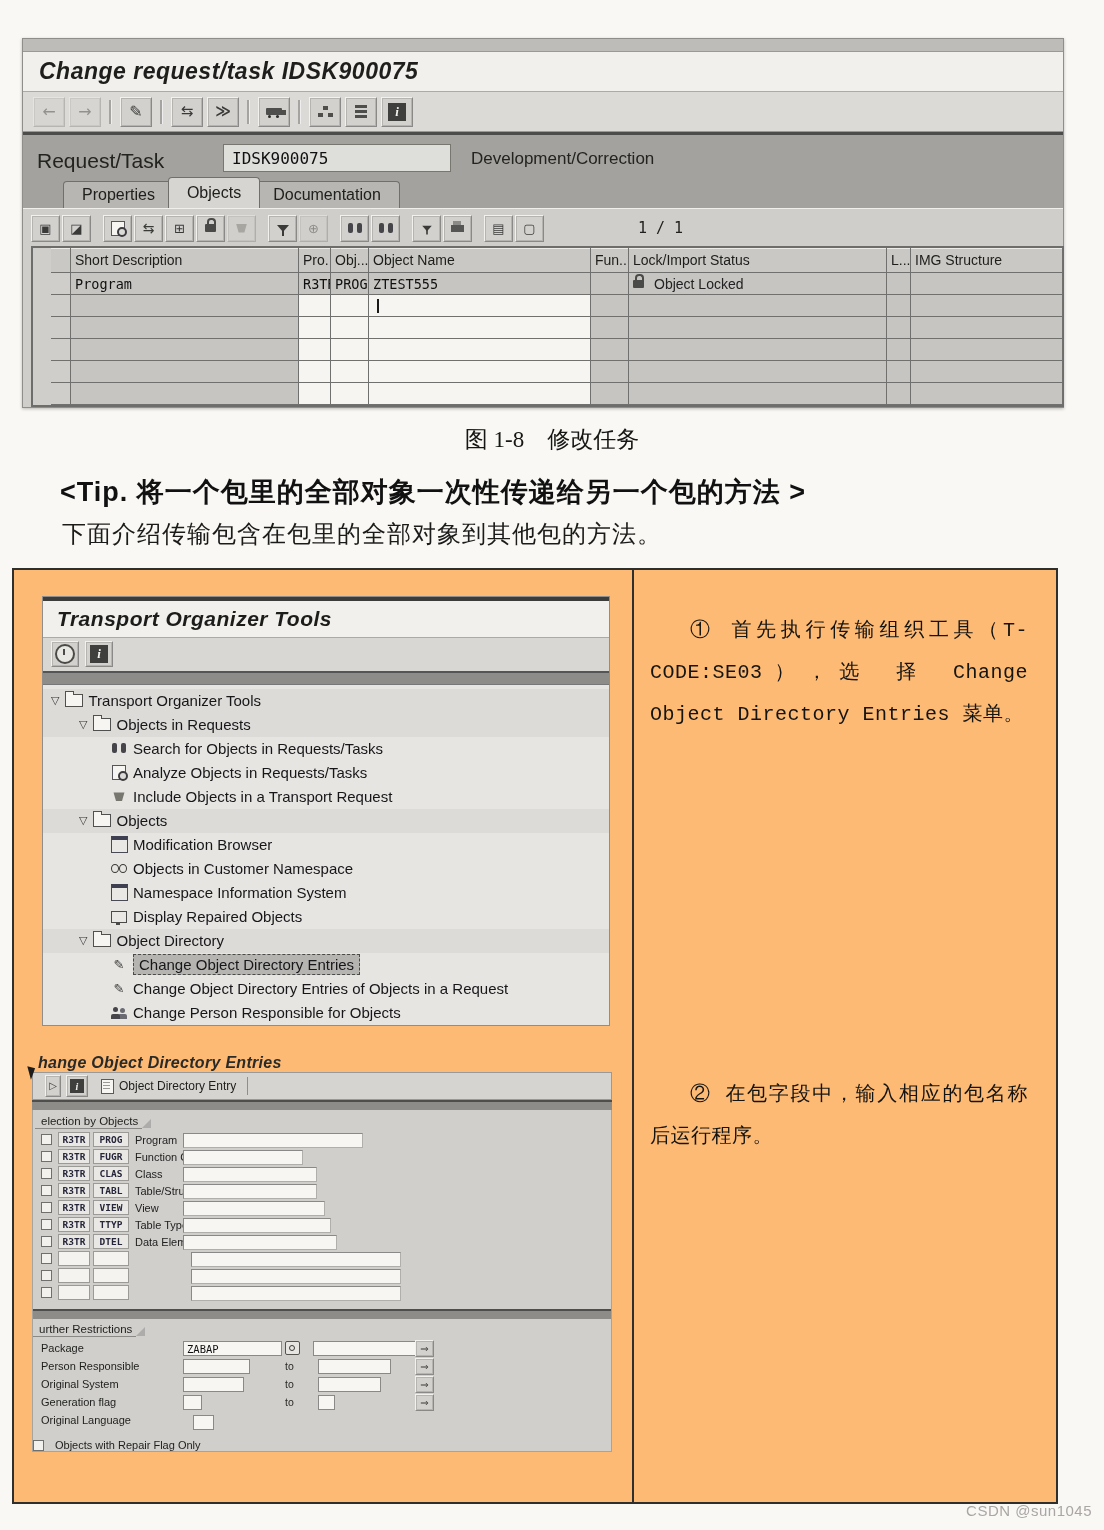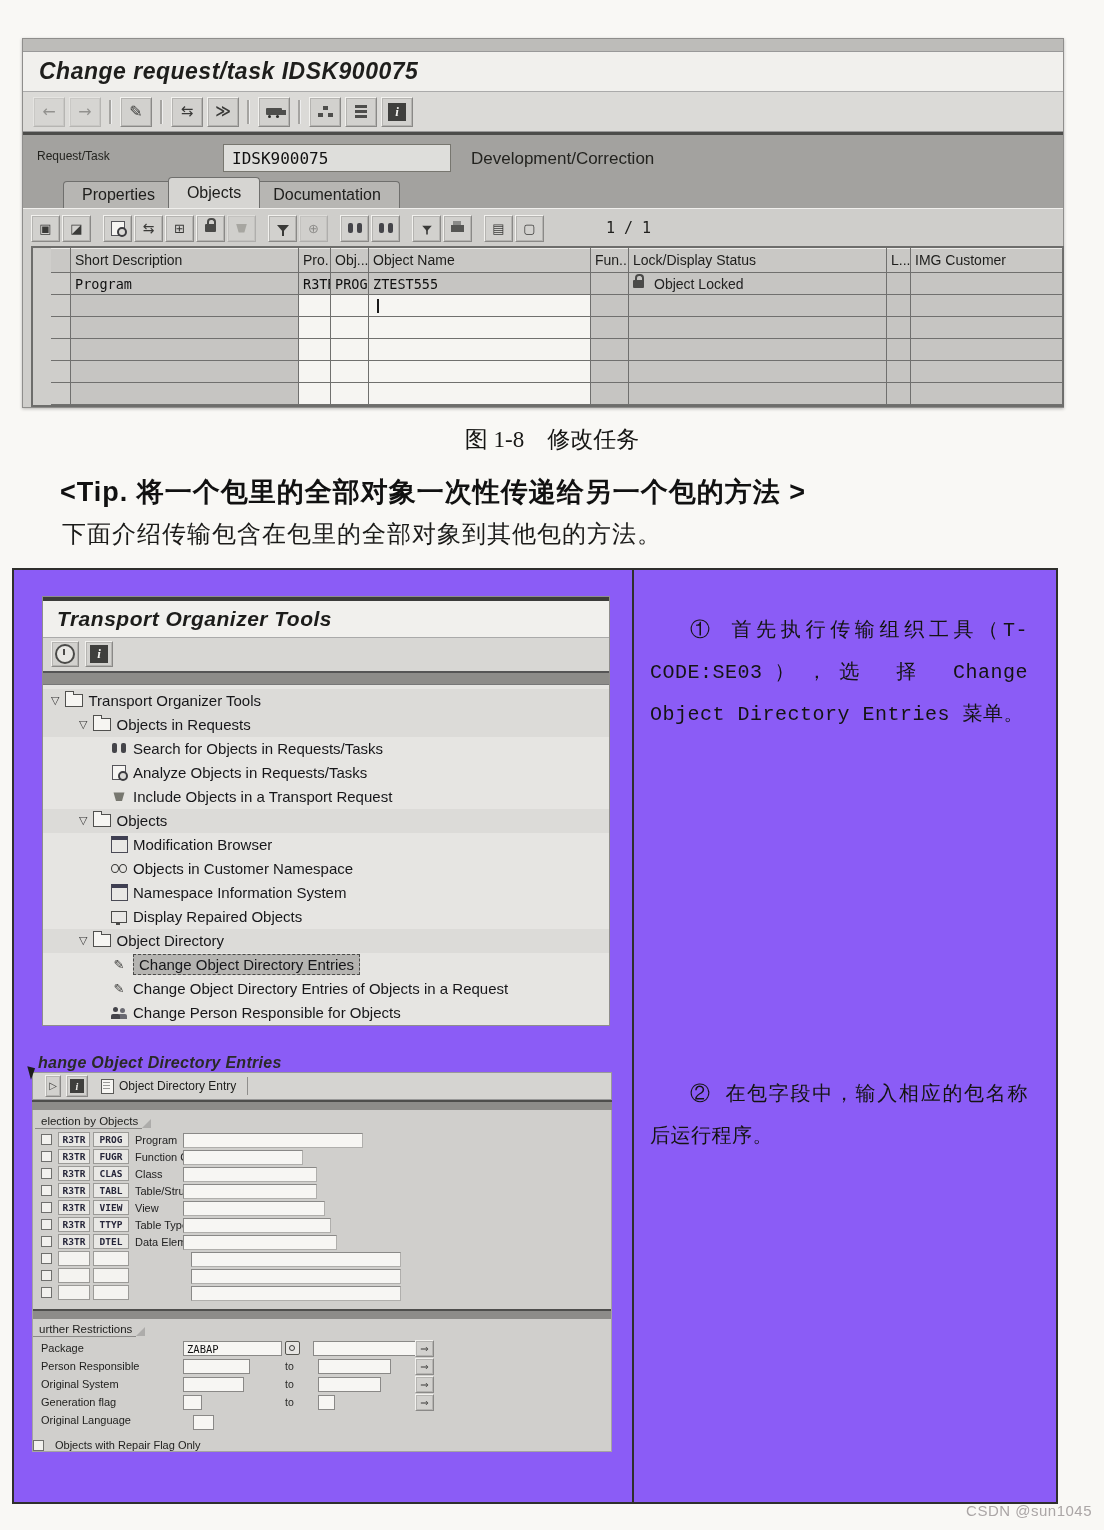--- a/index.html
+++ b/index.html
@@ -17,34 +17,34 @@
   
   .sapwin{left:22px;top:38px;width:1040px;height:368px;background:#d3d2cf;border:1px solid #8f8e8c;
           box-shadow:0 1px 3px rgba(0,0,0,.25);display:flex;flex-direction:column;}
   .topstrip{height:12px;background:#bdbcb9;border-bottom:1px solid #999;}
   .titlebar{height:40px;background:#f1f0ed;display:flex;align-items:center;padding-left:16px;border-bottom:1px solid #aaa;}
   .titlebar .t{font-style:italic;font-weight:bold;font-size:23px;color:#1e1e1c;letter-spacing:.5px;}
   .toolbar1{height:40px;background:#dbdad7;display:flex;align-items:center;gap:4px;padding-left:10px;border-bottom:1px solid #999;}
   .tb1{width:30px;height:28px;}
   .sep1{width:2px;height:24px;background:#a5a4a1;border-right:1px solid #eee;margin:0 4px;}
   .reqband{height:74px;background:#a3a29f;border-top:3px solid #4c4c4a;position:relative;}
-  .reqlabel{position:absolute;left:14px;top:14px;font-size:12px;color:#23231f;}
+  .reqlabel{position:absolute;left:14px;top:14px;font-size:21px;color:#23231f;}
   .reqinput{position:absolute;left:200px;top:9px;width:218px;height:26px;background:#dededb;border:1px solid #77766f;
             font-family:"DejaVu Sans Mono",monospace;font-size:16px;display:flex;align-items:center;padding-left:8px;color:#111;}
   .reqtype{position:absolute;left:448px;top:14px;font-size:17px;color:#23231f;}
   .tabs{position:absolute;left:40px;bottom:0;display:flex;align-items:flex-end;}
   .tab{height:26px;padding:0 18px;display:flex;align-items:center;font-size:16px;color:#20201e;
        background:#b7b6b3;border:1px solid #6f6f6d;border-bottom:none;border-radius:4px 4px 0 0;margin-right:-6px;}
   .tab.active{background:#d6d5d2;height:30px;position:relative;z-index:2;}
   .tab.doc{margin-left:0;}
   .tabbody{flex:1;background:#cfcecb;border-top:1px solid #f0efec;padding:4px 0 0 8px;position:relative;}
   .toolbar2{display:flex;align-items:center;gap:2px;height:30px;}
   .tb2{width:27px;height:25px;}
   .g2{width:8px;}
-  .pager{margin-left:60px;font-family:"DejaVu Sans Mono",monospace;font-size:15px;color:#20201e;}
+  .pager{margin-left:92px;font-family:"DejaVu Sans Mono",monospace;font-size:15px;color:#20201e;}
 
   
   .sgrid{margin-top:3px;width:1012px;border:2px solid #6d6d6b;border-right:1px solid #6d6d6b;
          display:grid;grid-template-columns:20px 228px 32px 38px 222px 38px 258px 24px 1fr;padding-left:18px;}
   .hc,.bc{border-right:1px solid #70706e;border-bottom:1px solid #70706e;font-size:14px;
           display:flex;align-items:center;padding:0 4px;overflow:hidden;white-space:nowrap;}
   .hc{height:24px;background:#c9c8c5;box-shadow:0 1px 0 #ecebe8 inset;color:#1d1d1b;}
   .bc{height:21px;background:#c6c5c2;}
   .bc.sel{background:#cfcecb;}
   .bc.white{background:#f6f5f2;}
@@ -91,21 +91,21 @@
   .i-multi{width:13px;height:12px;border:1px solid #55554f;background:#e6e5e2;border-radius:2px;position:relative;display:inline-block;}
   .i-multi::after{content:"";position:absolute;left:3px;top:3px;width:4px;height:4px;border:1px solid #3a3a38;border-radius:50%;}
   .i-cursor{width:0;height:0;border-left:7px solid #1c1c1c;border-top:4px solid transparent;border-bottom:10px solid transparent;transform:rotate(-15deg);display:inline-block;}
 
   
   .figcap{left:0;top:424px;width:1104px;text-align:center;font-family:"Liberation Serif",serif;font-size:23px;color:#161614;}
   .tip1{left:60px;top:474px;font-size:27px;font-weight:bold;color:#111;font-family:"Liberation Sans",sans-serif;letter-spacing:1px;}
   .tip2{left:62px;top:518px;font-size:24px;color:#1b1b19;font-family:"Liberation Serif",serif;letter-spacing:1px;}
 
   
-  .bigbox{left:12px;top:568px;width:1042px;height:932px;border:2px solid #2f2f2d;background:#8b5cf6;}
+  .bigbox{left:12px;top:568px;width:1042px;height:932px;border:2px solid #2f2f2d;background:#fdba74;}
   .vdivider{position:absolute;left:618px;top:0;bottom:0;width:0;border-left:2px solid #2f2f2d;}
 
   
   .toolswin{left:28px;top:26px;width:566px;height:428px;background:#e5e4e1;border:1px solid #8f8e8c;display:flex;flex-direction:column;}
   .darkstrip{height:4px;background:#3c3c3a;}
   .twtitle{height:38px;background:#f1f0ed;display:flex;align-items:center;padding-left:14px;}
   .twtitle .t{font-style:italic;font-weight:bold;font-size:21px;color:#1c1c1a;letter-spacing:.5px;}
   .twtb{height:34px;background:#d8d7d4;display:flex;align-items:center;gap:6px;padding-left:8px;border-top:1px solid #aaa;}
   .twband{height:12px;background:#8d8c89;border-top:2px solid #555;border-bottom:1px solid #777;}
   .tree{flex:1;background:#e6e5e2;padding-top:4px;font-size:15px;color:#17171a;}
@@ -257,23 +257,23 @@
       </div>
 
       <div class="sgrid">
 
         <div class="hc"></div>
         <div class="hc">Short Description</div>
         <div class="hc">Pro...</div>
         <div class="hc">Obj...</div>
         <div class="hc">Object Name</div>
         <div class="hc">Fun...</div>
-        <div class="hc">Lock/Display Status</div>
+        <div class="hc">Lock/Import Status</div>
         <div class="hc">L...</div>
-        <div class="hc">IMG Customer</div>
+        <div class="hc">IMG Structure</div>
 
         <div class="bc sel"></div>
         <div class="bc mono">Program</div>
         <div class="bc mono">R3TR</div>
         <div class="bc mono">PROG</div>
         <div class="bc mono">ZTEST555</div>
         <div class="bc"></div>
         <div class="bc">
             <span class="i-lock" style="margin-right:10px"></span>
             <span>Object Locked</span>

